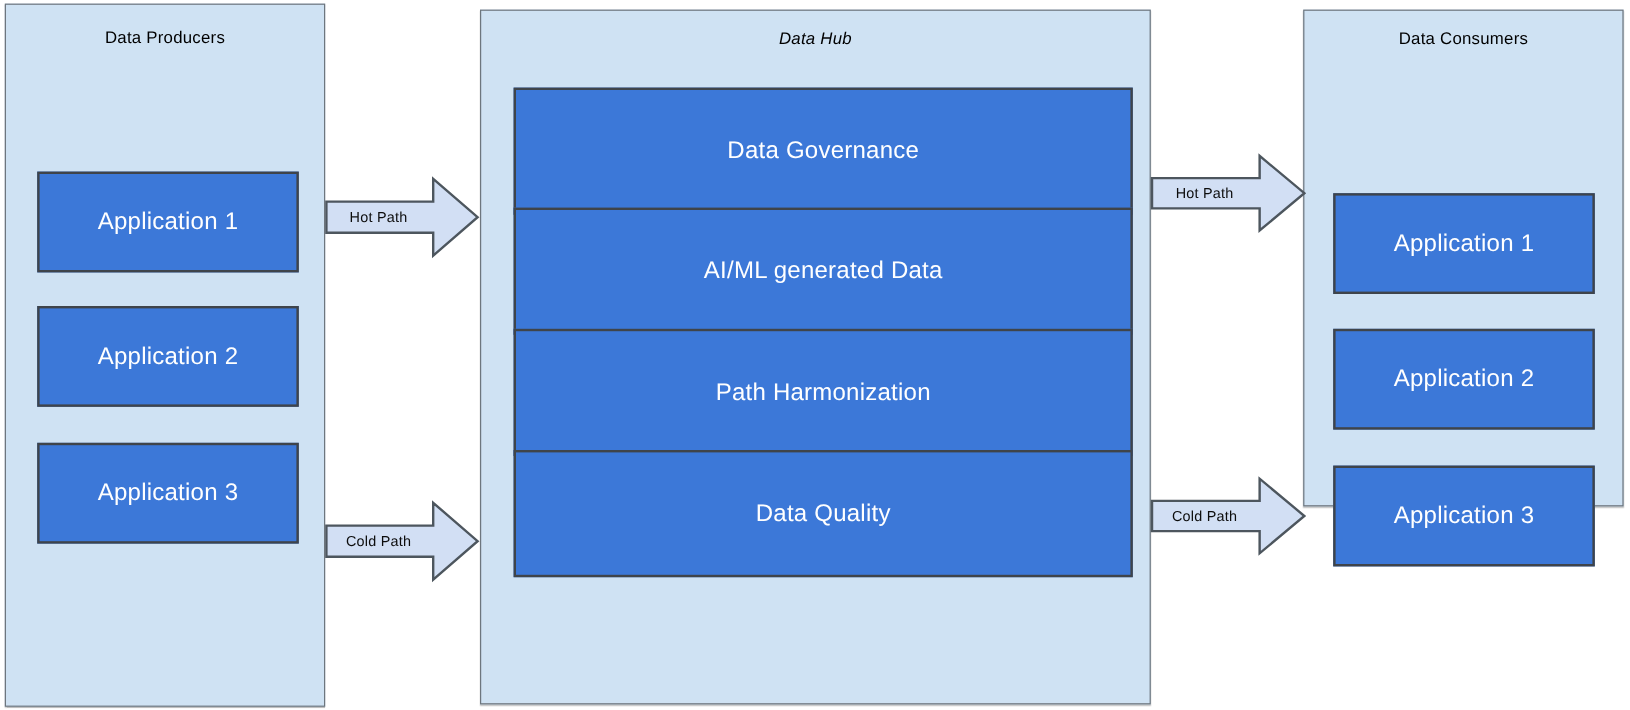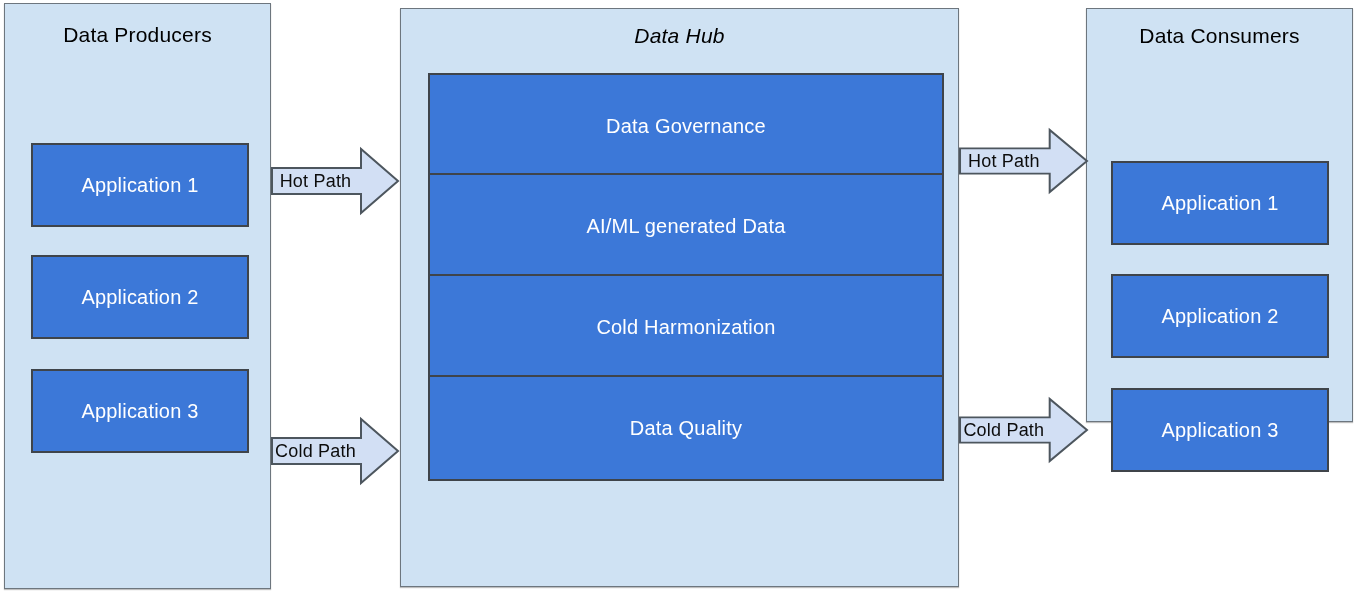--- a/index.html
+++ b/index.html
@@ -29,21 +29,21 @@
     box-shadow:0 1px 1px rgba(0,0,0,0.25);
   }
   .panel-left  {left:4px;   top:3px; width:267px; height:586px;}
   .panel-center{left:400px; top:8px; width:559px; height:579px;}
   .panel-right {left:1086px;top:8px; width:267px; height:414px;}
 
   .panel-title{
     position:absolute;
     left:0; width:100%;
     text-align:center;
-    font-size:21px;
+    font-size:14px;
     font-weight:400;
     color:var(--title-text);
     letter-spacing:0.2px;
   }
   .panel-left  .panel-title{top:19px;}
   .panel-center .panel-title{top:15px;font-style:italic;}
   .panel-right .panel-title{top:15px;}
 
   .box{
     position:absolute;
@@ -74,21 +74,21 @@
     stroke-width:2;
     stroke-linejoin:miter;
   }
   .arrow-label{
     position:absolute;
     left:0; top:0;
     width:70%; height:100%;
     display:flex;
     align-items:center;
     justify-content:center;
-    font-size:18px;
+    font-size:12px;
     color:#0c0c0c;
     letter-spacing:0.2px;
   }
   .arrow-hot-left {left:270px;top:146px;width:130px;height:70px;}
   .arrow-cold-left{left:270px;top:416px;width:130px;height:70px;}
   .arrow-hot-right {left:958px;top:127px;width:131px;height:68px;}
   .arrow-cold-right{left:958px;top:396px;width:131px;height:68px;}
 </style>
 </head>
 <body>
@@ -99,21 +99,21 @@
     <h2 class="panel-title">Data Producers</h2>
     <div class="box b1">Application 1</div>
     <div class="box b2">Application 2</div>
     <div class="box b3">Application 3</div>
   </section>
 
   <section class="panel panel-center">
     <h2 class="panel-title">Data Hub</h2>
     <div class="box c1">Data Governance</div>
     <div class="box c2">AI/ML generated Data</div>
-    <div class="box c3">Cold Harmonization</div>
+    <div class="box c3">Path Harmonization</div>
     <div class="box c4">Data Quality</div>
   </section>
 
   <section class="panel panel-right">
     <h2 class="panel-title">Data Consumers</h2>
     <div class="box r1">Application 1</div>
     <div class="box r2">Application 2</div>
     <div class="box r3">Application 3</div>
   </section>
 

